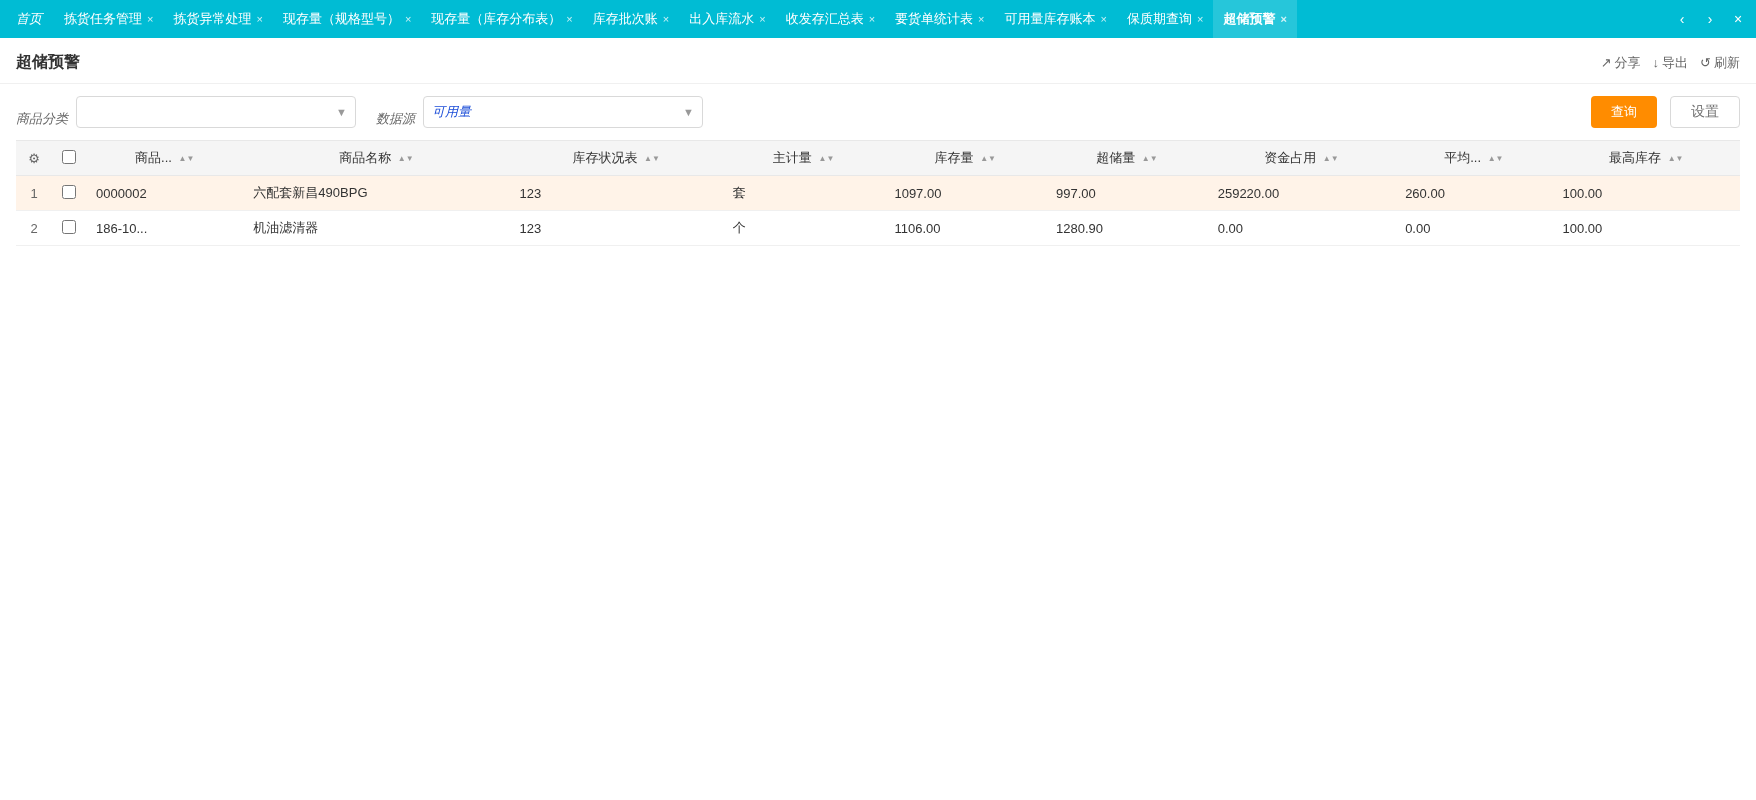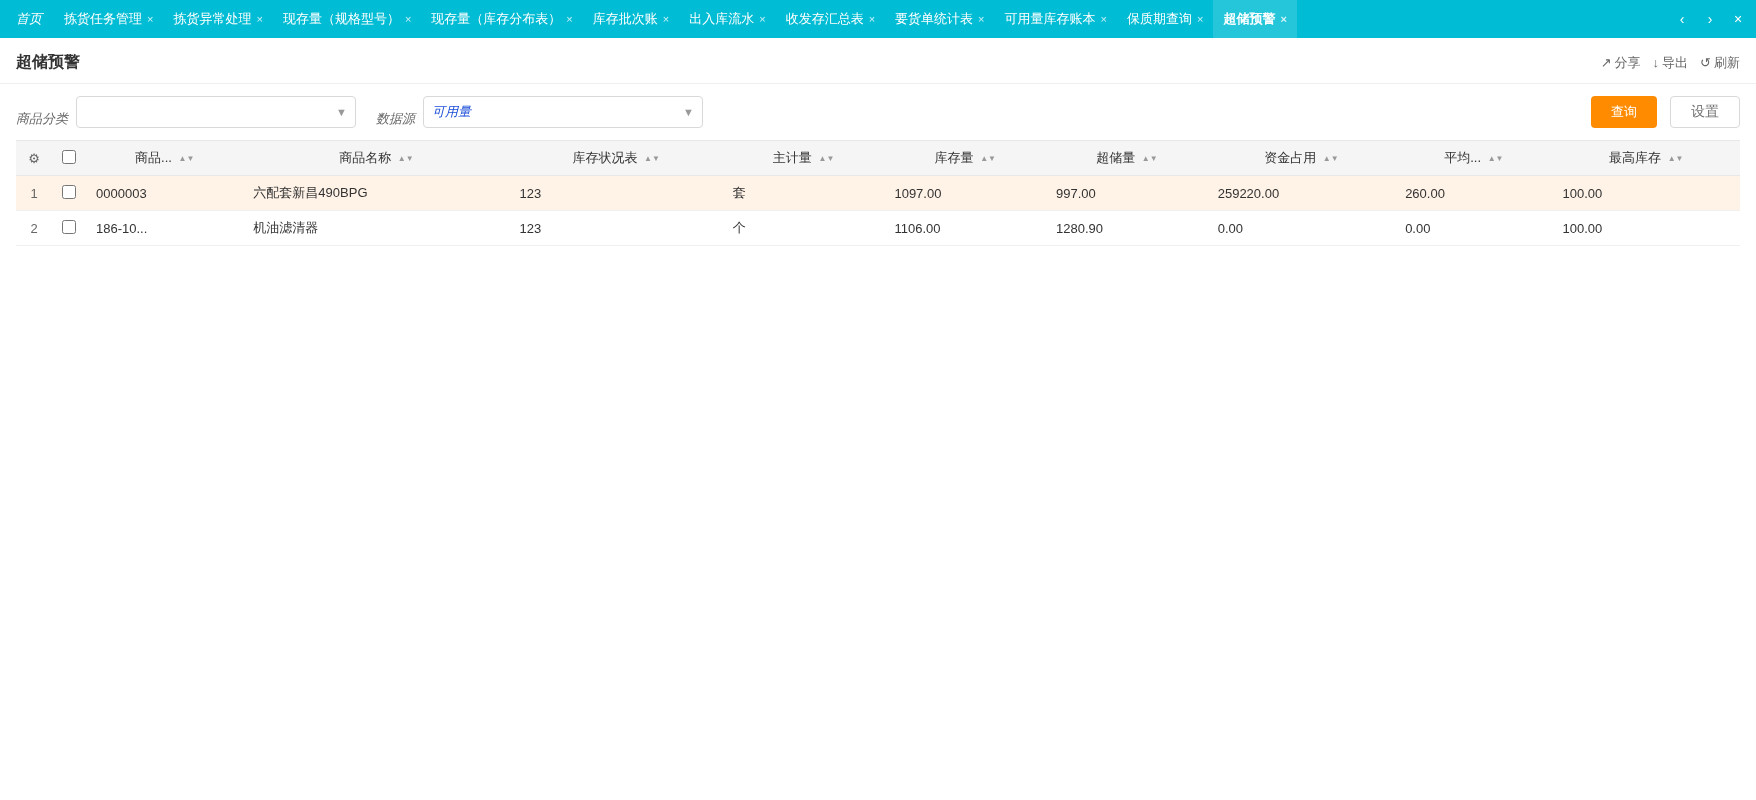--- a/index.html
+++ b/index.html
@@ -362,21 +362,21 @@
             <span class="sort-icons">▲▼</span>
           </th>
         </tr>
       </thead>
       <tbody id="table-body">
       <tr class="highlighted">
       <td class="row-num gear-cell">1</td>
       <td class="checkbox-cell">
         <input type="checkbox" style="">
       </td>
-      <td>0000003</td>
+      <td>0000002</td>
       <td>六配套新昌490BPG</td>
       <td>123</td>
       <td>套</td>
       <td>1097.00</td>
       <td>997.00</td>
       <td>259220.00</td>
       <td>260.00</td>
       <td>100.00</td>
     </tr>
           <tr>

